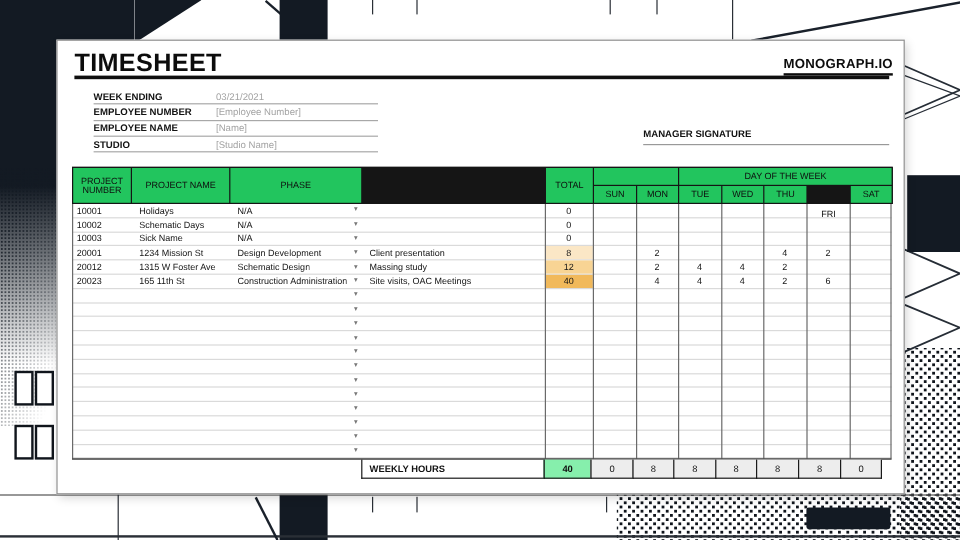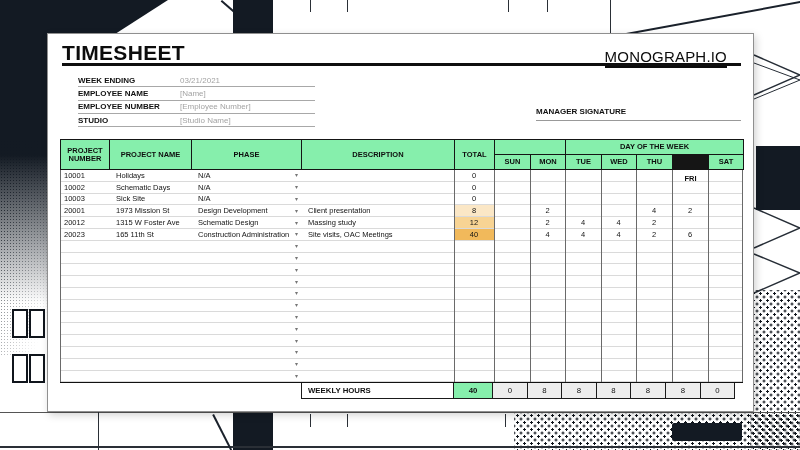--- a/index.html
+++ b/index.html
@@ -28,35 +28,35 @@
   .hline{height:1px;background:#555;}
   .halftone{
     background-image:radial-gradient(#10151C 1.1px, transparent 1.35px),
                      radial-gradient(#10151C 1.1px, transparent 1.35px);
     background-size:7px 7px;background-position:0 0,3.5px 3.5px;}
   .outrect{width:12px;height:25px;border:2px solid #10151C;background:#fff;}
   
   .sheet{left:47px;top:33px;width:707px;height:379px;background:#fff;z-index:10;
     border:1px solid #8f8f8f;box-shadow:2px 3px 8px rgba(0,0,0,.18);box-sizing:border-box;}
   .title{left:14px;top:7px;font-size:21px;font-weight:900;letter-spacing:.3px;color:#0c0c0c;}
-  .brand{right:26px;top:14px;font-size:15px;font-weight:400;color:#0c0c0c;
+  .brand{right:9px;top:14px;font-size:11px;font-weight:700;color:#0c0c0c;
     border-bottom:2px solid #0c0c0c;padding-bottom:1px;letter-spacing:.2px;}
   .rule{left:14px;top:29px;width:679px;height:2.5px;background:#0f0f0f;}
   .fields{left:14px;top:40px;width:237px;margin-left:16px;}
   .frow{display:flex;align-items:center;height:12.3px;border-bottom:1px solid #A8A8A8;}
   .flabel{flex:0 0 102px;font-size:8px;font-weight:bold;color:#111;}
   .fvalue{font-size:8px;color:#A3A3A3;}
   .sig{width:205px;height:13px;border-bottom:1px solid #999;font-size:8px;font-weight:bold;color:#111;}
   
   .table{left:12px;top:105px;width:684px;height:260px;}
   .thead{display:grid;position:absolute;left:0;top:0;
     grid-template-columns:48px 81px 109px 152px 39px 35px 34px 35px 34px 35px 35px 34px;
     grid-template-rows:14px 14px;gap:1px;background:#151515;border:1px solid #151515;}
-  .th{background:#86efac;display:flex;align-items:center;justify-content:center;
-    font-size:7.5px;font-weight:bold;color:#0e0e0e;text-align:center;line-height:1.05;}
+  .th{background:#22c55e;display:flex;align-items:center;justify-content:center;
+    font-size:7.5px;font-weight:normal;color:#0e0e0e;text-align:center;line-height:1.05;}
   .span2{grid-row:1/3;}
   .tbody{position:absolute;left:0;top:31px;width:683px;}
   .tr{display:flex;height:11.8px;align-items:flex-end;border-bottom:1px solid #DADADA;
     box-sizing:border-box;position:relative;}
   .td{height:100%;display:flex;align-items:center;font-size:7.5px;color:#141414;
     box-sizing:border-box;overflow:hidden;white-space:nowrap;}
   .td.num{padding-left:4px;}
   .td.txt{padding-left:7px;}
   .td.phase{position:relative;padding-left:7px;}
   .phase-caret{position:absolute;right:3px;top:50%;transform:translateY(-50%);
@@ -117,44 +117,43 @@
   <div class="abs title">TIMESHEET</div>
   <div class="abs brand">MONOGRAPH.IO</div>
   <div class="abs rule"></div>
 
   <div class="abs fields">
       <div class="frow">
         <span class="flabel">WEEK ENDING</span>
         <span class="fvalue">03/21/2021</span>
       </div>
       <div class="frow">
+        <span class="flabel">EMPLOYEE NUMBER</span>
+        <span class="fvalue">[Employee Number]</span>
+      </div>
+      <div class="frow">
         <span class="flabel">EMPLOYEE NAME</span>
         <span class="fvalue">[Name]</span>
-      </div>
-      <div class="frow">
-        <span class="flabel">EMPLOYEE NUMBER</span>
-        <span class="fvalue">[Employee Number]</span>
       </div>
       <div class="frow">
         <span class="flabel">STUDIO</span>
         <span class="fvalue">[Studio Name]</span>
       </div>
     </div>
 
   <div class="abs sig" style="left:488px;top:73px;">
     <span>MANAGER SIGNATURE</span>
   </div>
 
   <div class="abs table">
 
     <div class="thead">
       <div class="th span2" style="grid-column:1/2;">PROJECT NUMBER</div>
       <div class="th span2" style="grid-column:2/3;">PROJECT NAME</div>
       <div class="th span2" style="grid-column:3/4;">PHASE</div>
-      <div class="th span2" style="grid-column:4/5;">DESCRIPTION</div>
       <div class="th span2" style="grid-column:5/6;">TOTAL</div>
       <div class="th" style="grid-column:6/8;grid-row:1/2;"></div>
       <div class="th" style="grid-column:8/13;grid-row:1/2;">DAY OF THE WEEK</div>
 
     <div class="th" style="grid-area: 2 / 6 / 3 / 7;">SUN</div>
         <div class="th" style="grid-area: 2 / 7 / 3 / 8;">MON</div>
         <div class="th" style="grid-area: 2 / 8 / 3 / 9;">TUE</div>
         <div class="th" style="grid-area: 2 / 9 / 3 / 10;">WED</div>
         <div class="th" style="grid-area: 2 / 10 / 3 / 11;">THU</div>
         <div class="th" style="grid-area: 2 / 11 / 3 / 12; margin-top: 24px;">FRI</div>
@@ -191,38 +190,38 @@
           <div class="td ctr" style="width: 36px;"></div>
           <div class="td ctr" style="width: 35px;"></div>
           <div class="td ctr" style="width: 36px;"></div>
           <div class="td ctr" style="width: 35px;"></div>
           <div class="td ctr" style="width: 36px;"></div>
           <div class="td ctr" style="width: 36px;"></div>
           <div class="td ctr" style="width: 35px;"></div>
         </div>
         <div class="tr">
           <div class="td num" style="width: 49px;">10003</div>
-          <div class="td txt" style="width: 82px;">Sick Site</div>
+          <div class="td txt" style="width: 82px;">Sick Name</div>
           <div class="td phase" style="width: 110px;">
             <span style="max-width: 96px; overflow: hidden;">N/A</span>
             <span class="phase-caret">▾</span>
           </div>
           <div class="td txt" style="width: 153px;"></div>
           <div class="td ctr" style="width: 40px;">0</div>
           <div class="td ctr" style="width: 36px;"></div>
           <div class="td ctr" style="width: 35px;"></div>
           <div class="td ctr" style="width: 36px;"></div>
           <div class="td ctr" style="width: 35px;"></div>
           <div class="td ctr" style="width: 36px;"></div>
           <div class="td ctr" style="width: 36px;"></div>
           <div class="td ctr" style="width: 35px;"></div>
         </div>
         <div class="tr">
           <div class="td num" style="width: 49px;">20001</div>
-          <div class="td txt" style="width: 82px;">1973 Mission St</div>
+          <div class="td txt" style="width: 82px;">1234 Mission St</div>
           <div class="td phase" style="width: 110px;">
             <span style="max-width: 96px; overflow: hidden;">Design Development</span>
             <span class="phase-caret">▾</span>
           </div>
           <div class="td txt" style="width: 153px;">Client presentation</div>
           <div class="td ctr" style="width: 40px; background: rgb(251, 231, 198);">8</div>
           <div class="td ctr" style="width: 36px;"></div>
           <div class="td ctr" style="width: 35px;">2</div>
           <div class="td ctr" style="width: 36px;"></div>
           <div class="td ctr" style="width: 35px;"></div>

